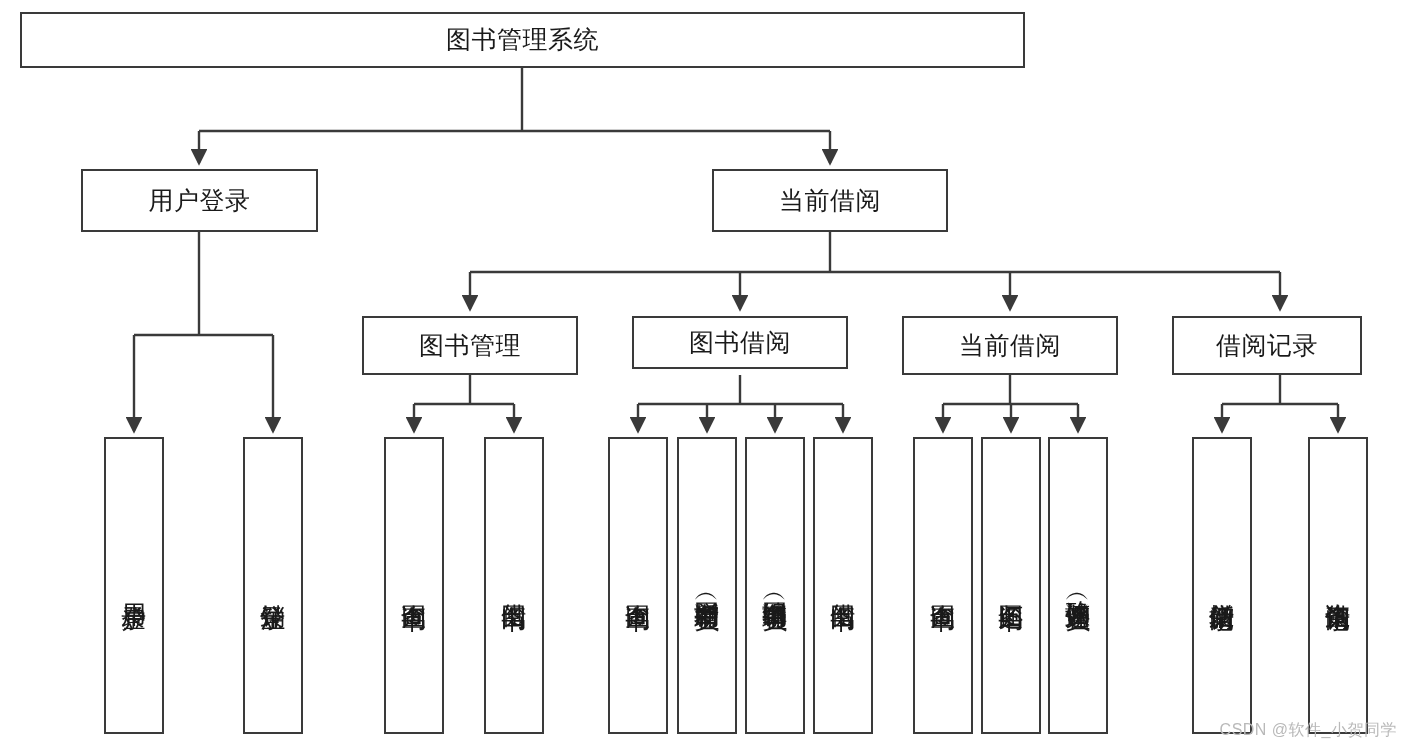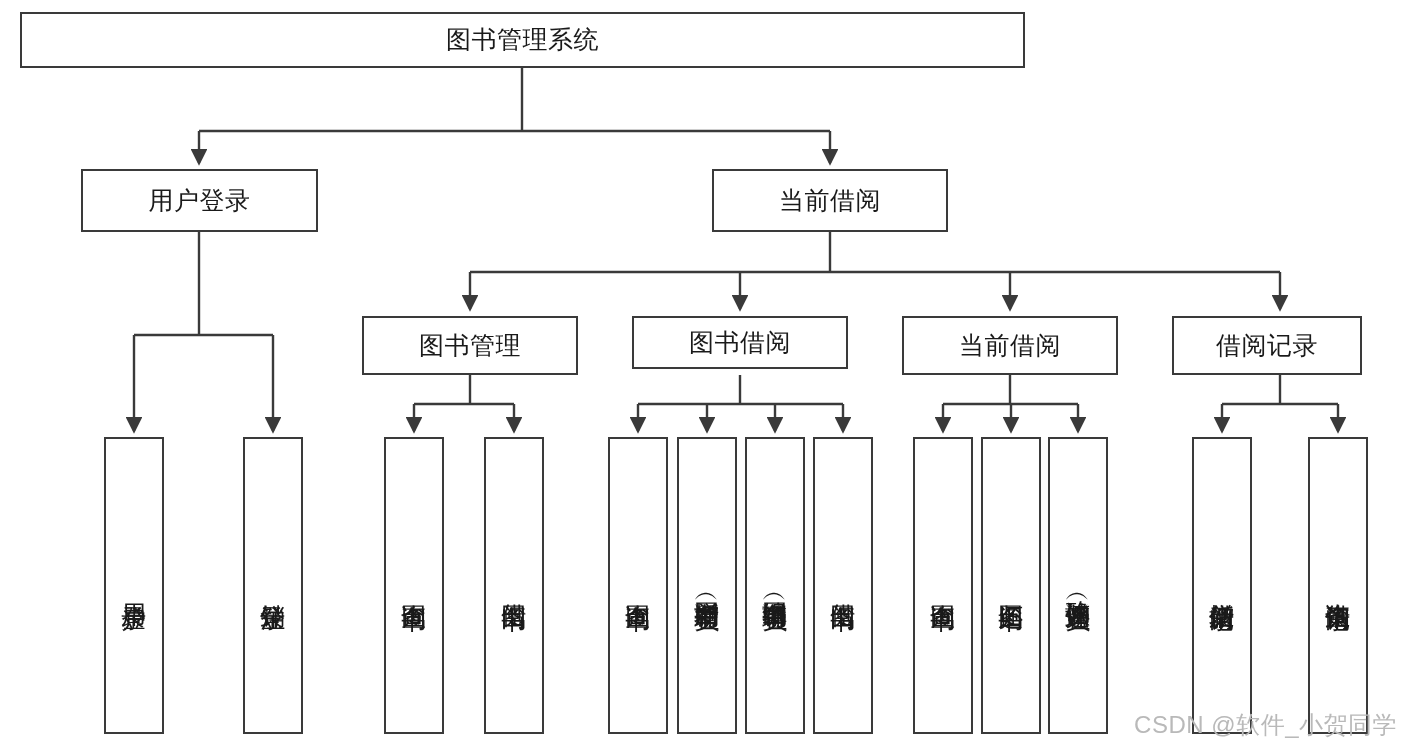--- a/index.html
+++ b/index.html
@@ -60,21 +60,21 @@
     font-size: 25px;
     line-height: 1.22;
     letter-spacing: 1px;
     white-space: normal;
     max-height: 100%;
   }
   .watermark {
     position: absolute;
     right: 8px;
     bottom: 6px;
-    font-size: 24px;
+    font-size: 16px;
     color: #b9b9b9;
     letter-spacing: 0.5px;
     z-index: 5;
     white-space: nowrap;
   }
 </style>
 </head>
 <body>
 
 <div id="canvas">

